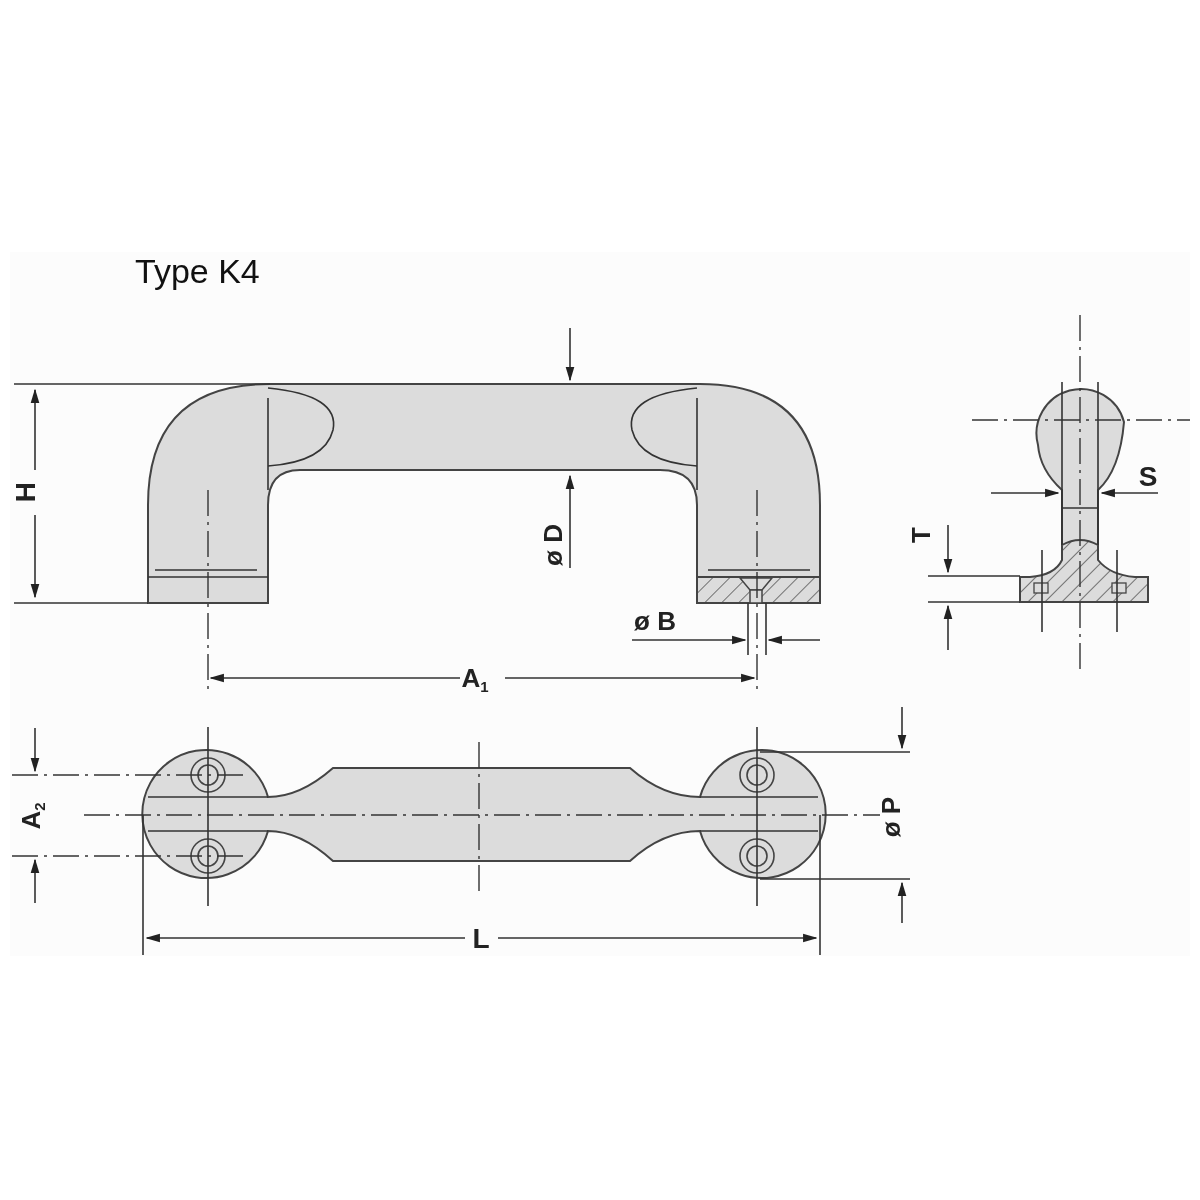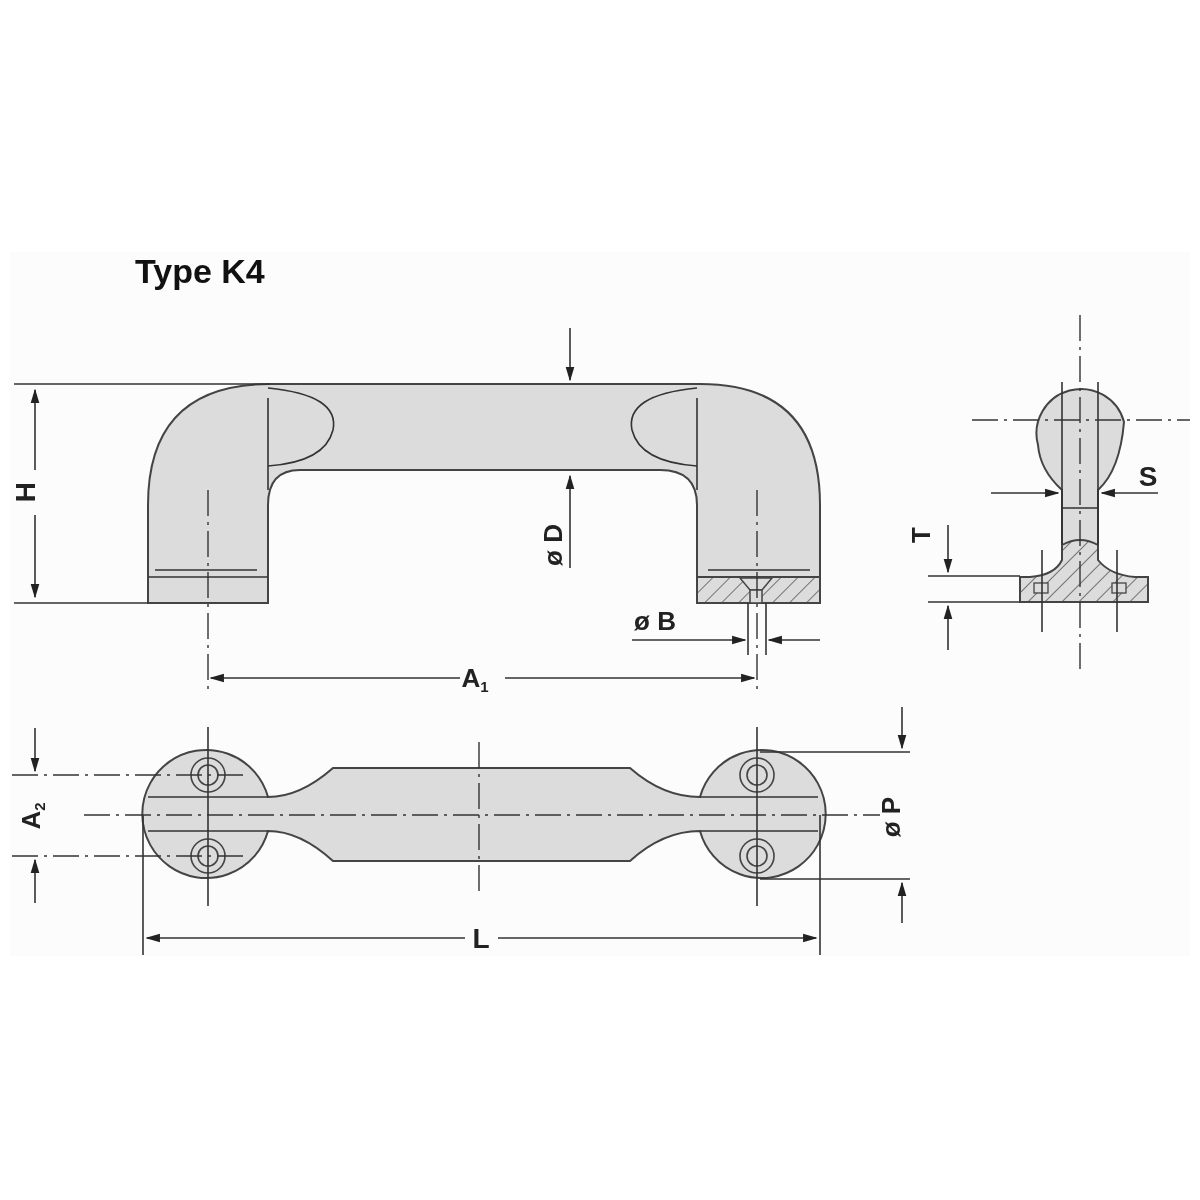--- a/index.html
+++ b/index.html
@@ -1,20 +1,20 @@
 <!DOCTYPE html>
 <html><head>
 <meta charset="utf-8">
 <style>
   html, body { margin: 0; padding: 0; background: #ffffff; }
   body { width: 1200px; height: 1200px; position: relative; overflow: hidden;
          font-family: "Liberation Sans", sans-serif; }
   #drawing { position: absolute; left: 0; top: 0; }
   .panel { position: absolute; left: 10px; top: 252px; width: 1180px; height: 704px; background: #fcfcfc; }
-  .title { position: absolute; left: 135px; top: 252px; font-size: 34px; font-weight: bold; color: #111; }
+  .title { position: absolute; left: 135px; top: 252px; font-size: 34px; font-weight: normal; color: #111; }
   .lbl { font-family: "Liberation Sans", sans-serif; font-weight: bold; fill: #222; }
   .part { fill: #dcdcdc; stroke: #444; stroke-width: 2; }
   .thin { stroke: #333; stroke-width: 1.6; fill: none; }
   .center { stroke: #333; stroke-width: 1.4; fill: none; stroke-dasharray: 26 6 3 6; }
   .hatch { fill: url(#hatchPat); stroke: #444; stroke-width: 2; }
 </style>
 </head>
 <body>
 
 <div class="panel"></div>

